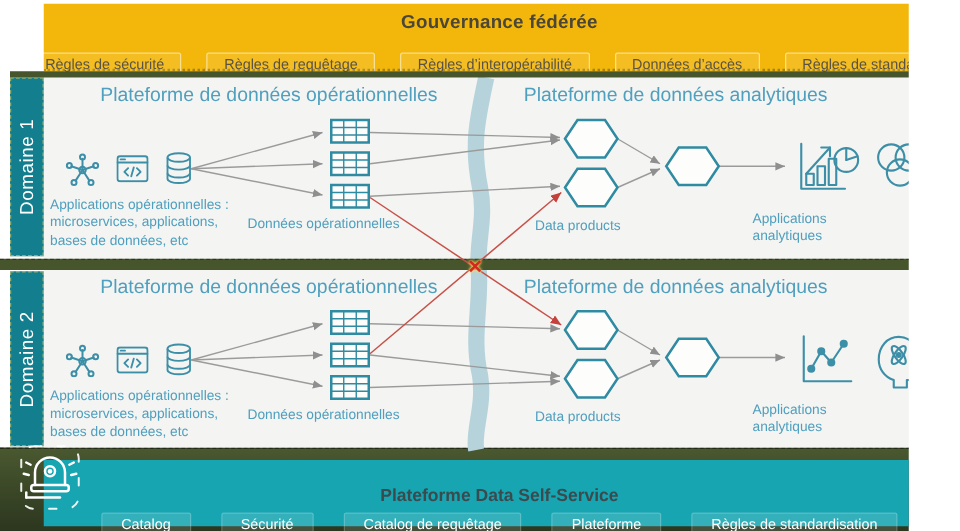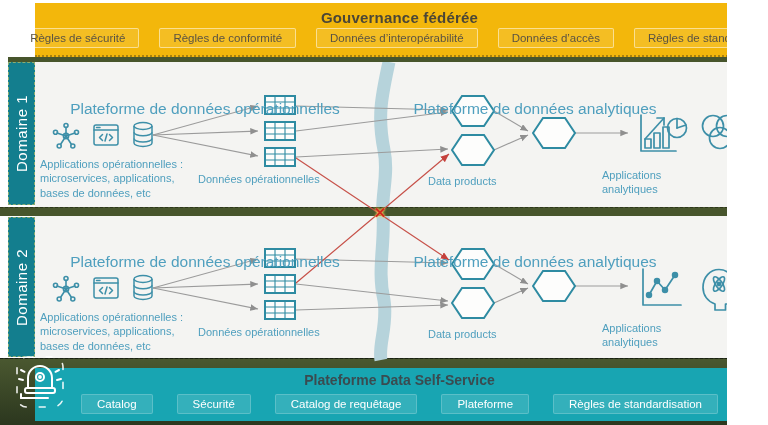--- a/index.html
+++ b/index.html
@@ -4,21 +4,21 @@
 <style>
   html,body{margin:0;padding:0;background:#fff;}
   .page{position:relative;width:727px;height:425px;overflow:hidden;background:#ffffff;
         font-family:"Liberation Sans",sans-serif;-webkit-font-smoothing:antialiased;}
 
   
   .band{position:absolute;box-sizing:border-box;}
   .banner{left:35px;top:3px;width:729px;height:54px;background:#F3B70B;z-index:1;
           border-bottom:2px dotted rgba(110,88,18,.55);}
   .banner-title{margin-top:6px;text-align:center;font-size:15px;font-weight:600;color:#4b4636;letter-spacing:.2px;}
-  .rules-row{display:flex;justify-content:center;gap:20px;margin-top:2px;padding-left:12px;}
+  .rules-row{display:flex;justify-content:center;gap:20px;margin-top:16px;padding-left:12px;}
   .rule-box{font-size:11.5px;color:#5a5343;padding:3px 13px;white-space:nowrap;
             background:rgba(255,255,255,.10);border:1px solid rgba(255,255,255,.5);border-radius:2px;}
 
   .strip{position:absolute;background:#47552C;z-index:3;}
   .strip-1{left:8px;top:57px;width:760px;height:5px;}
   .strip-2{left:0;top:207px;width:768px;height:8px;border-top:1px dashed rgba(0,0,0,.35);}
   .bottom-dark{position:absolute;left:0;top:358px;width:768px;height:67px;z-index:1;
                background:linear-gradient(#4a5830,#2b361e);border-top:1px dashed rgba(0,0,0,.4);}
 
   .domain-band{background:#f4f4f2;z-index:1;}
@@ -27,31 +27,31 @@
 
   .domain-label{position:absolute;left:8px;width:27px;background:#137E8E;z-index:2;
       border:1px dashed rgba(240,210,90,.55);box-sizing:border-box;
       display:flex;align-items:center;justify-content:center;
       writing-mode:vertical-rl;transform:rotate(180deg);
       color:#fff;font-size:15px;letter-spacing:.5px;}
   .label-d1{top:62px;height:143px;}
   .label-d2{top:217px;height:140px;}
 
   .selfservice{left:35px;top:368px;width:729px;height:53px;background:#18A5B2;z-index:3;}
-  .ss-title{margin-top:4px;text-align:center;font-size:14px;font-weight:600;color:#3a4b50;}
+  .ss-title{margin-top:20px;text-align:center;font-size:14px;font-weight:600;color:#3a4b50;}
   .ss-row{display:flex;justify-content:center;gap:24px;margin-top:6px;}
   .ss-box{font-size:11.5px;color:#fff;padding:3px 15px;white-space:nowrap;
           background:rgba(255,255,255,.12);border:1px solid rgba(255,255,255,.2);border-radius:2px;}
 
   
   .river-svg{position:absolute;left:0;top:0;z-index:2;pointer-events:none;}
   .diagram-svg{position:absolute;left:0;top:0;z-index:4;pointer-events:none;}
 
   
-  .hdr{position:absolute;z-index:5;text-align:center;font-size:15.5px;font-weight:500;color:#4F9FBE;margin-top:32px;}
+  .hdr{position:absolute;z-index:5;text-align:right;font-size:15.5px;font-weight:500;color:#4F9FBE;}
   .cap{position:absolute;z-index:5;text-align:left;font-size:11px;line-height:1.3;color:#4F9FBE;white-space:pre-line;}
   .iconrow{position:absolute;z-index:5;display:flex;align-items:center;gap:13px;}
   .an-icons{position:absolute;z-index:5;display:flex;align-items:center;gap:9px;}
   .icn{display:block;}
 
   .x-marker{position:absolute;left:371px;top:204px;width:18px;height:18px;z-index:6;
       display:flex;align-items:center;justify-content:center;
       font-size:15px;font-weight:bold;color:#cf2b20;
       text-shadow:0 0 3px #ffd24a,0 0 2px #ffe27a;}
   .siren{position:absolute;left:15px;top:355px;z-index:7;}
@@ -59,22 +59,22 @@
 </head>
 <body>
 
 <div class="page">
 
   <section>
     <div class="band banner">
       <div class="banner-title">Gouvernance fédérée</div>
       <div class="rules-row">
         <span class="rule-box">Règles de sécurité</span>
-        <span class="rule-box">Règles de conformité</span>
-        <span class="rule-box">Données d’interopérabilité</span>
+        <span class="rule-box">Règles de requêtage</span>
+        <span class="rule-box">Règles d’interopérabilité</span>
         <span class="rule-box">Données d’accès</span>
         <span class="rule-box">Règles de standardisation</span>
       </div>
     </div>
   </section>
 
   <div class="strip strip-1"></div>
   <div class="strip strip-2"></div>
   <div class="bottom-dark"></div>
 

